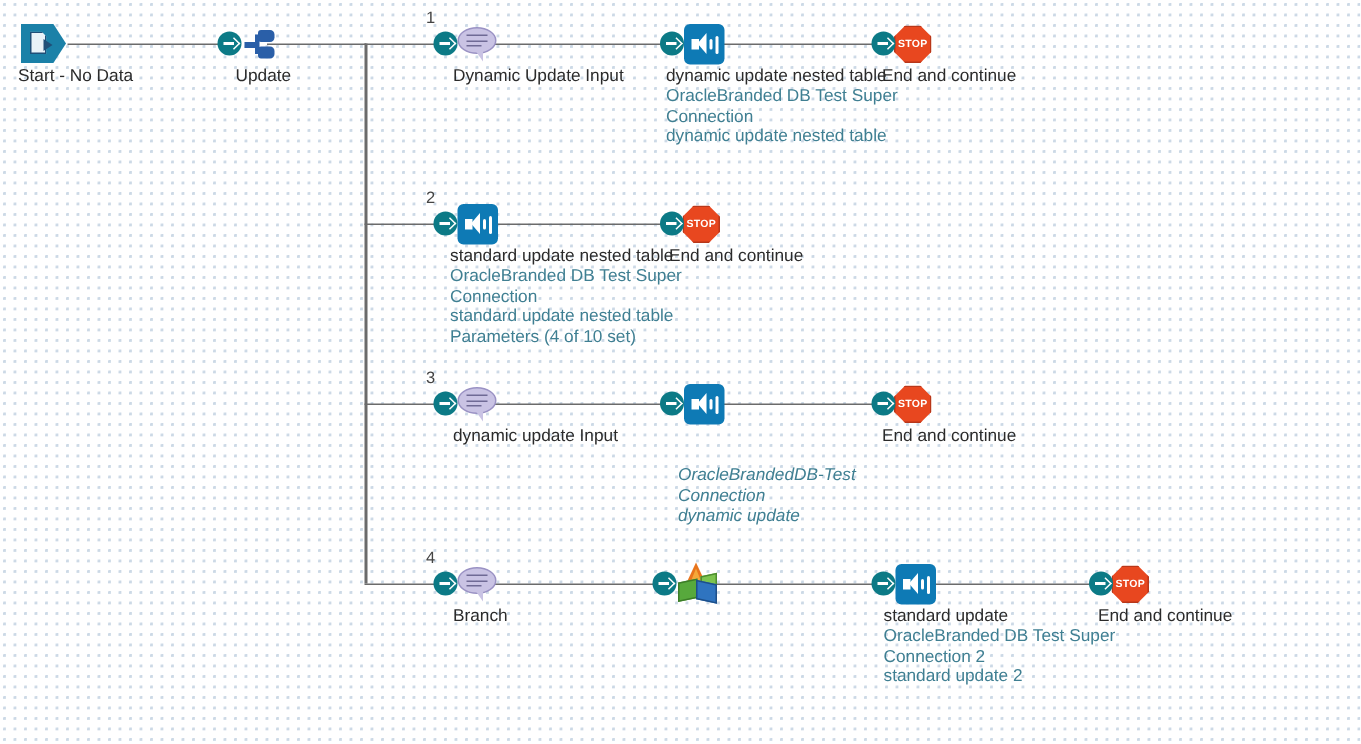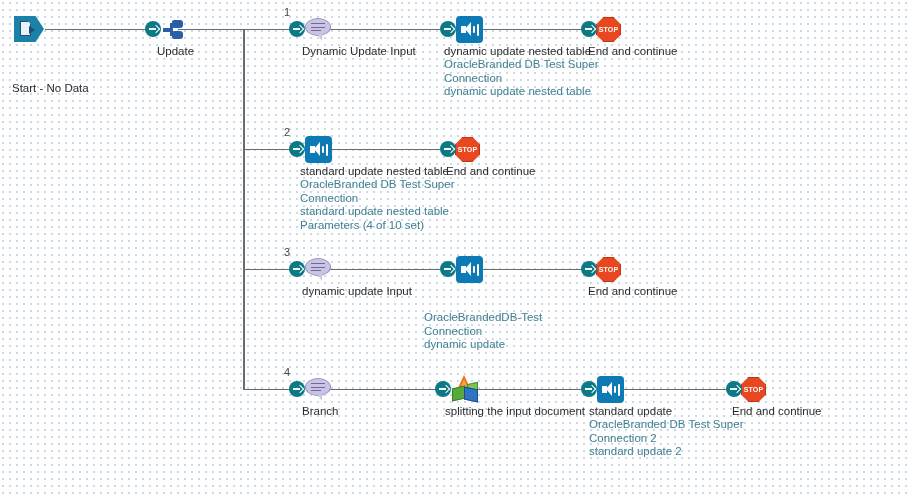--- a/index.html
+++ b/index.html
@@ -317,21 +317,21 @@
   <div class="hline" style="left:472px; top:389px; width:115px;"></div>
   <div class="hline" style="left:617px; top:389px; width:115px;"></div>
 
   <div class="node" style="left:14px; top:16px;">
     <div class="ico-start">
       <div class="tag"></div>
       <div class="doc"></div>
       <div class="doc-arrow"></div>
     </div>
   </div>
-  <div class="label-block label-title" style="left:12px; top:45px;margin-top:37px;">Start - No Data</div>
+  <div class="label-block label-title" style="left:12px; top:45px;">Start - No Data</div>
 
   <div class="node" style="left:145px; top:21px;">
     <div class="arrow-circle"></div>
     <div class="ico-branch" style="margin-left:2px; margin-top:-3px;">
       <div class="stem"></div>
       <div class="br-join"></div>
       <div class="br-top"></div>
       <div class="br-bot"></div>
     </div>
   </div>
@@ -414,21 +414,21 @@
 
   <div class="node" style="left:440px; top:261px;">
     <div class="arrow-circle"></div>
     <div class="ico-db" style="margin-left:0px; margin-top:-5px;">
       <div class="sp-body"></div>
       <div class="sp-cone"></div>
       <div class="wv w1"></div>
       <div class="wv w2"></div>
     </div>
   </div>
-  <div class="label-block label-sub" style="left:424px; top:311px;">OracleBrandedDB-Test
+  <div class="label-block label-sub" style="left:452px; top:311px;font-style:italic;">OracleBrandedDB-Test
 Connection
 dynamic update</div>
 
   <div class="node" style="left:581px; top:261px;">
     <div class="arrow-circle"></div>
     <div class="ico-stop" style="margin-left:-1px; margin-top:-4px;">
       <span class="stop-text">STOP</span>
     </div>
   </div>
   <div class="label-block label-title" style="left:588px; top:285px;">End and continue</div>
@@ -450,21 +450,20 @@
   <div class="node" style="left:435px; top:381px;">
     <div class="arrow-circle"></div>
     <div class="ico-process" style="margin-left:0px; margin-top:-6px;">
       <div class="cone"></div>
       <div class="cone2"></div>
       <div class="blk-g"></div>
       <div class="blk-g2"></div>
       <div class="blk-b"></div>
     </div>
   </div>
-  <div class="label-block label-title" style="left:445px; top:405px;">splitting the input document</div>
 
   <div class="node" style="left:581px; top:381px;">
     <div class="arrow-circle"></div>
     <div class="ico-db" style="margin-left:0px; margin-top:-5px;">
       <div class="sp-body"></div>
       <div class="sp-cone"></div>
       <div class="wv w1"></div>
       <div class="wv w2"></div>
     </div>
   </div>

